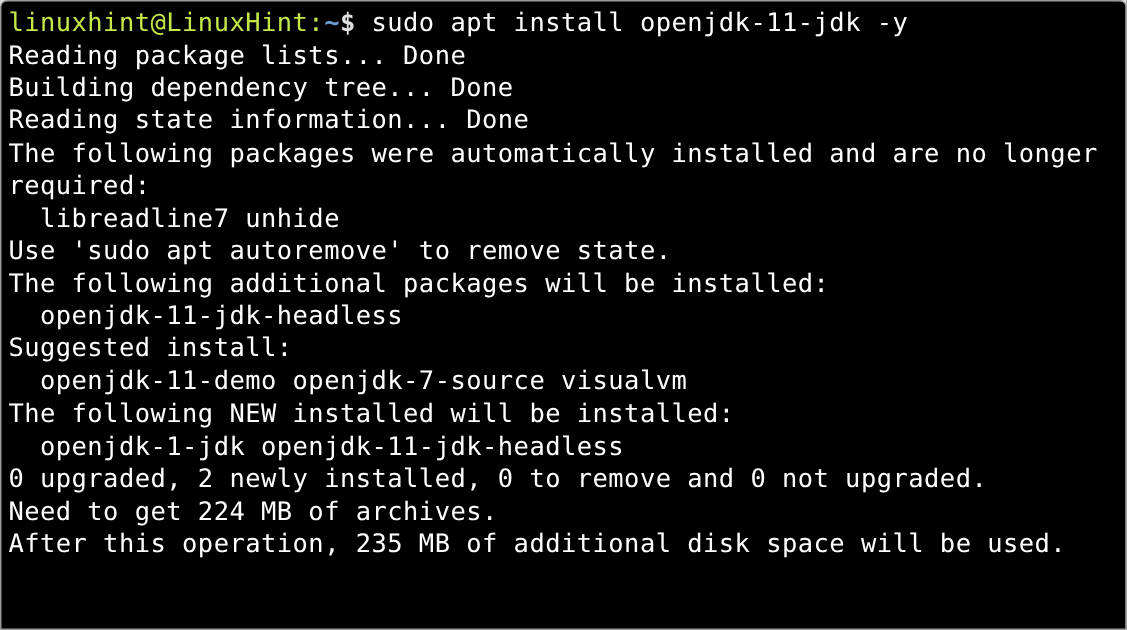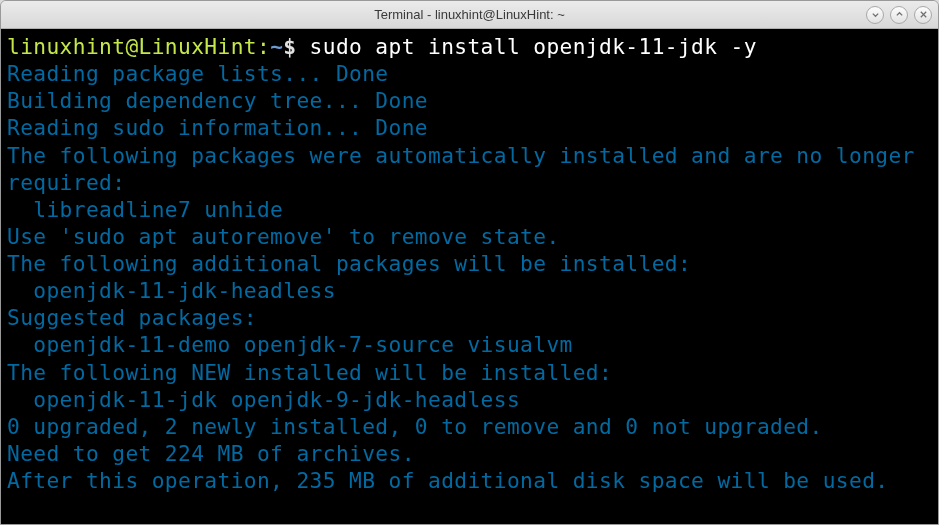--- a/index.html
+++ b/index.html
@@ -86,63 +86,43 @@
       font-weight: bold;
     }
     .prompt-dollar {
       color: #e0e0e0;
       font-weight: bold;
     }
     .command {
       color: #ffffff;
     }
     .output-line {
-      color: #0369a1;
+      color: #ffffff;
     }
     pre.terminal-content {
       font-family: inherit;
       white-space: pre-wrap;
       word-break: break-all;
     }
   </style>
 </head>
 <body>
 
 <div class="window">
-  <div class="titlebar">
-    <span class="title-text">Terminal - linuxhint@LinuxHint: ~</span>
-    <div class="window-controls">
-      <div class="win-btn">
-        <svg viewBox="0 0 10 10">
-            <path d="M2 7 L5 4 L8 7" stroke="#707070" stroke-width="1.4" fill="none" transform="rotate(180 5 5.5)"></path>
-          </svg>
-      </div>
-      <div class="win-btn">
-        <svg viewBox="0 0 10 10">
-            <path d="M2 6 L5 3 L8 6" stroke="#707070" stroke-width="1.4" fill="none"></path>
-          </svg>
-      </div>
-      <div class="win-btn">
-        <svg viewBox="0 0 10 10">
-            <path d="M2 2 L8 8 M8 2 L2 8" stroke="#707070" stroke-width="1.4"></path>
-          </svg>
-      </div>
-    </div>
-  </div>
   <div class="terminal">
     <pre class="terminal-content"><span class="prompt-user">linuxhint@LinuxHint</span><span class="prompt-user">:</span><span class="prompt-tilde">~</span><span class="prompt-dollar">$</span><span class="command"> <span>sudo apt install openjdk-11-jdk -y</span></span>
 <span class="output-line">Reading package lists... Done</span>
 <span class="output-line">Building dependency tree... Done</span>
-<span class="output-line">Reading sudo information... Done</span>
+<span class="output-line">Reading state information... Done</span>
 <span class="output-line">The following packages were automatically installed and are no longer required:</span>
 <span class="output-line">  libreadline7 unhide</span>
 <span class="output-line">Use 'sudo apt autoremove' to remove state.</span>
 <span class="output-line">The following additional packages will be installed:</span>
 <span class="output-line">  openjdk-11-jdk-headless</span>
-<span class="output-line">Suggested packages:</span>
+<span class="output-line">Suggested install:</span>
 <span class="output-line">  openjdk-11-demo openjdk-7-source visualvm</span>
 <span class="output-line">The following NEW installed will be installed:</span>
-<span class="output-line">  openjdk-11-jdk openjdk-9-jdk-headless</span>
+<span class="output-line">  openjdk-1-jdk openjdk-11-jdk-headless</span>
 <span class="output-line">0 upgraded, 2 newly installed, 0 to remove and 0 not upgraded.</span>
 <span class="output-line">Need to get 224 MB of archives.</span>
 <span class="output-line">After this operation, 235 MB of additional disk space will be used.</span></pre>
   </div>
 </div>
 
 </body></html>

